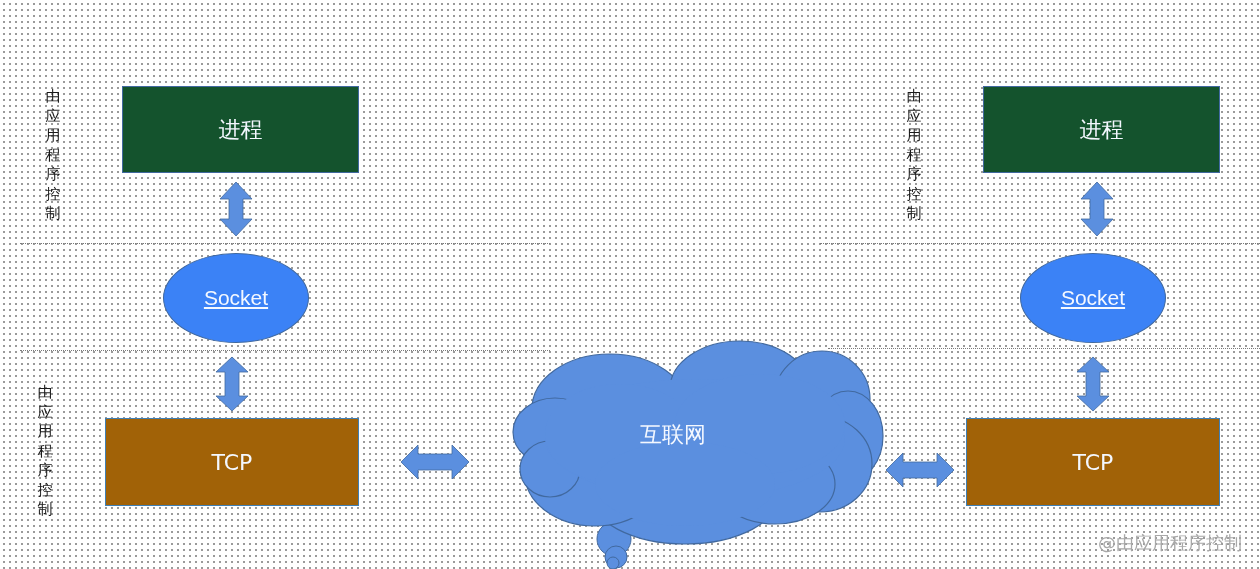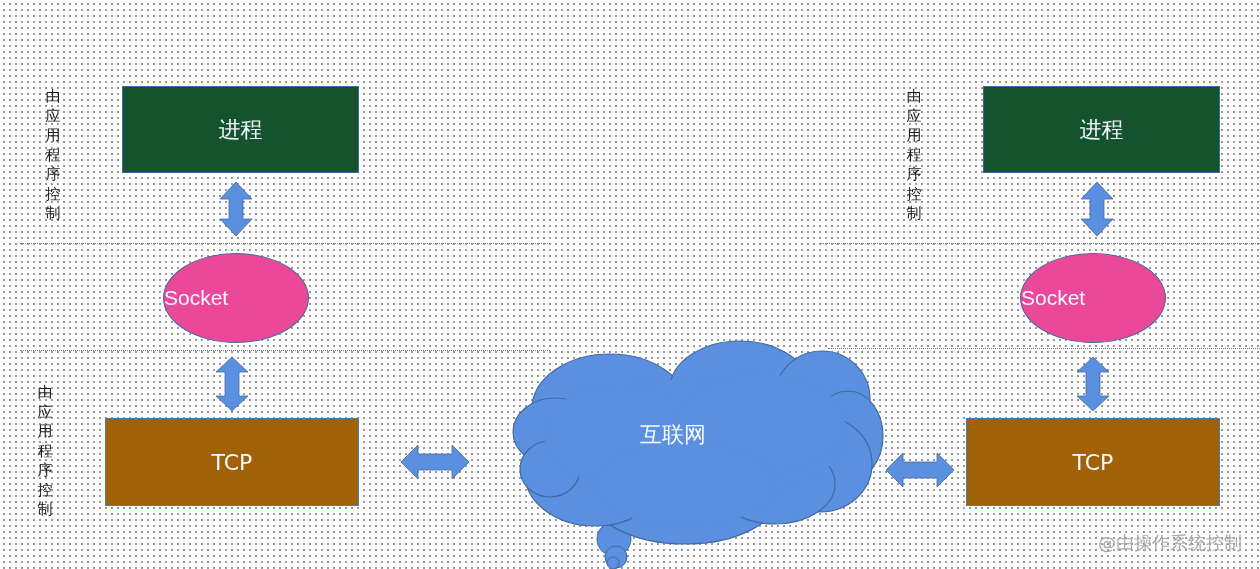--- a/index.html
+++ b/index.html
@@ -18,23 +18,24 @@
       font-family: Liberation Sans, sans-serif;
     }
     .box {
       position: absolute; display: flex; align-items: center; justify-content: center;
       color: #f4f8ff; font-size: 22px; box-sizing: border-box;
       font-family: "DejaVu Sans", sans-serif;
     }
     .proc { background: #14532d; border: 1px solid #41699f; }
     .tcp { background: #a16207; border: 1px solid #3f7fb5; }
     .sock {
-      position: absolute; border-radius: 50%; background: #ec4899; border: 1px solid #41699f;
-      display: flex; align-items: center; color: #f4f8ff; font-size: 21px;
+      position: absolute; border-radius: 50%; background: #3b82f6; border: 1px solid #41699f;
+      display: flex; align-items: center; justify-content: center; color: #f4f8ff; font-size: 21px;
       box-sizing: border-box;
+      text-decoration: underline;
     }
     .dline { position: absolute; height: 0; border-top: 1px dotted #7a7a7a; }
     svg.arrow { position: absolute; overflow: visible; }
     .watermark {
       position: absolute; right: 18px; bottom: 14px; font-size: 18px; color: #a8a8a8;
       font-family: "DejaVu Sans", sans-serif;
     }
   </style>
 </head>
 <body>
@@ -117,13 +118,13 @@
 </div>
 
 <svg class="arrow" style="left:1076px; top:357px;" width="34" height="54" viewBox="0 0 34 54">
   <polygon points="17,0 33,15 24,15 24,39 33,39 17,54 1,39 10,39 10,15 1,15" fill="#5b8fdf" stroke="#41699f" stroke-width="0.8"></polygon>
 </svg>
 
 <div class="box tcp" style="left:966px; top:418px; width:254px; height:88px;">
   <span>TCP</span>
 </div>
 
-<div class="watermark">@由操作系统控制</div>
+<div class="watermark">@由应用程序控制</div>
 
 </body></html>

